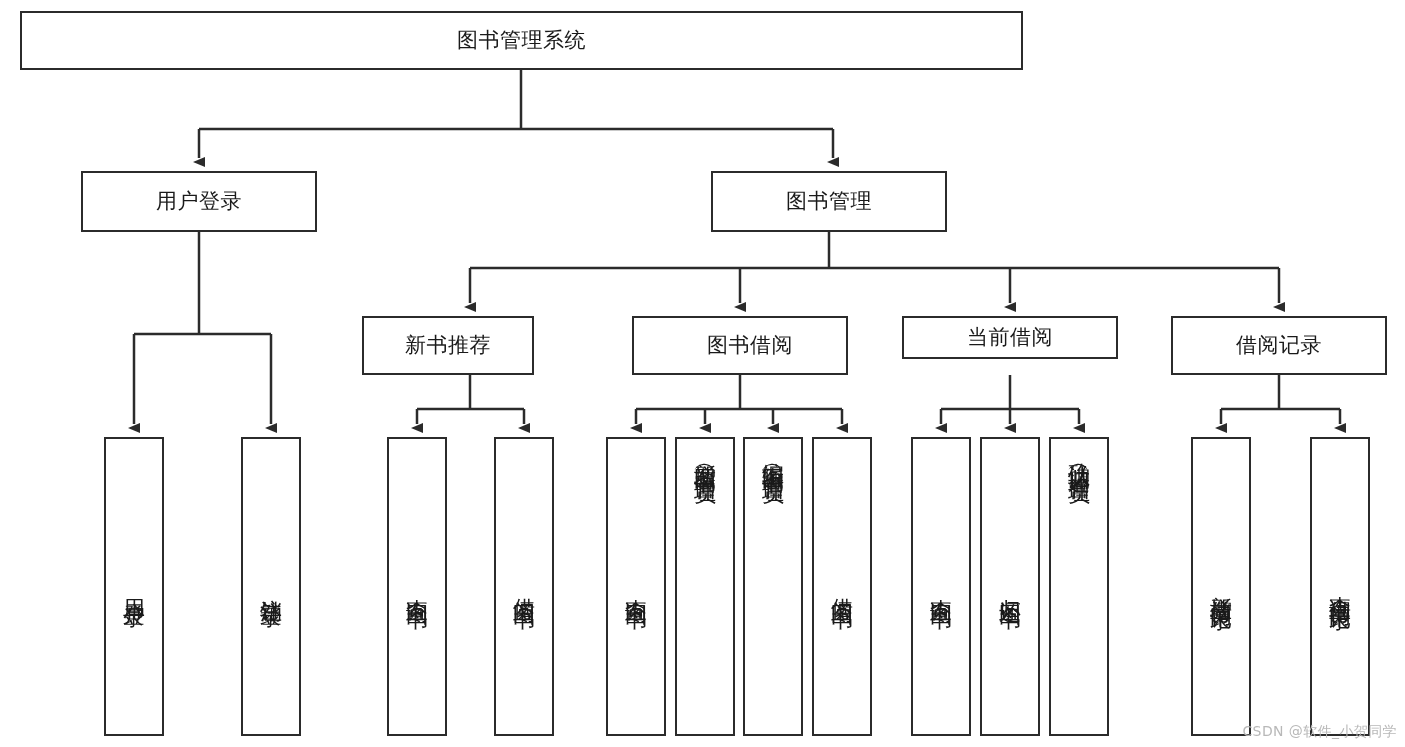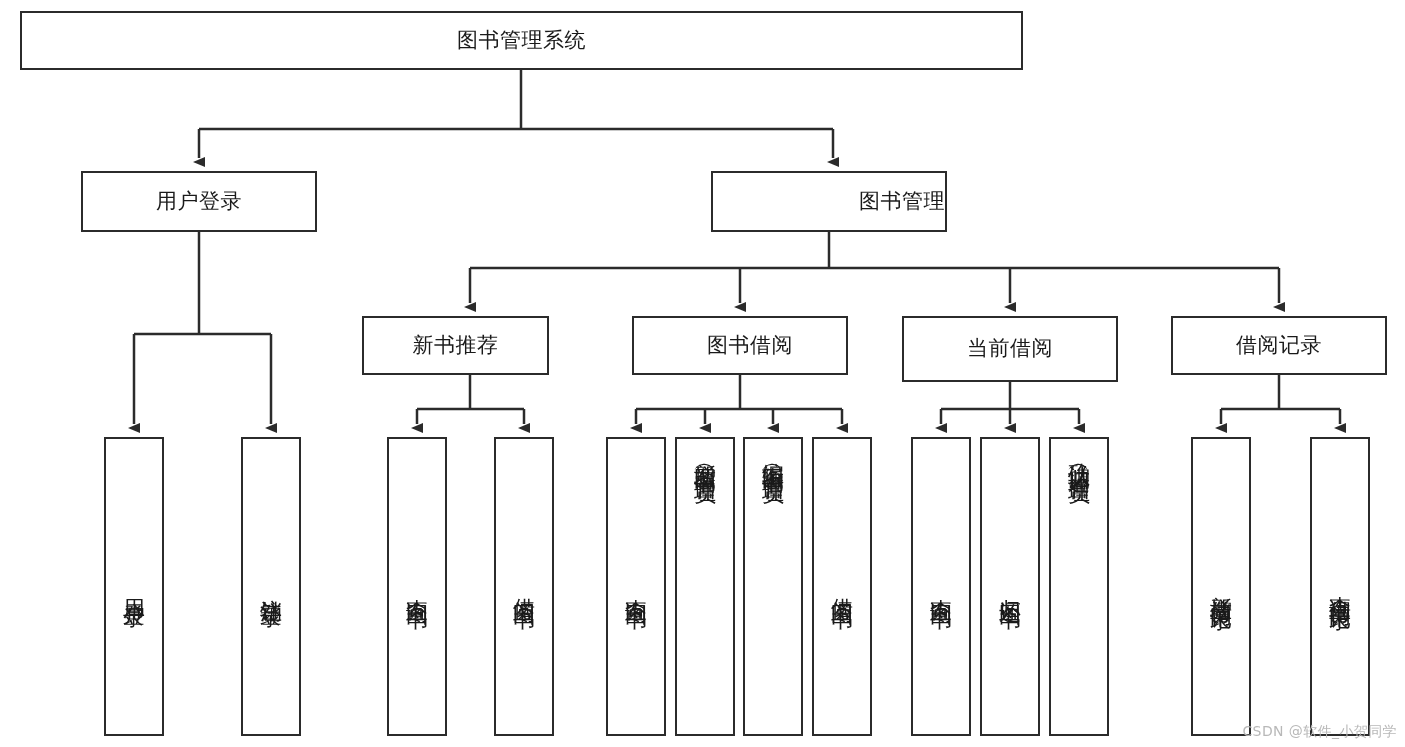--- a/index.html
+++ b/index.html
@@ -129,31 +129,31 @@
     </g>
   </svg>
 
   <div class="node" style="left:20px; top:11px; width:1003px; height:59px;align-items:center;">
     <span class="label">图书管理系统</span>
   </div>
 
   <div class="node" style="left:81px; top:171px; width:236px; height:61px;">
     <span class="label">用户登录</span>
   </div>
-  <div class="node" style="left:711px; top:171px; width:236px; height:61px;justify-content:flex-end;">
+  <div class="node" style="left:711px; top:171px; width:236px; height:61px;">
     <span class="label">图书管理</span>
   </div>
 
-  <div class="node" style="left:362px; top:316px; width:187px; height:59px;">
+  <div class="node" style="left:362px; top:316px; width:172px; height:59px;">
     <span class="label">新书推荐</span>
   </div>
   <div class="node" style="left:632px; top:316px; width:216px; height:59px;padding-left:20px;">
     <span class="label">图书借阅</span>
   </div>
-  <div class="node" style="left:902px; top:316px; width:216px; height:66px;">
+  <div class="node" style="left:902px; top:316px; width:216px; height:43px;">
     <span class="label">当前借阅</span>
   </div>
   <div class="node" style="left:1171px; top:316px; width:216px; height:59px;">
     <span class="label">借阅记录</span>
   </div>
 
   <div class="node leaf centered" style="left:104px; top:437px; width:60px; height:299px;">
     <span class="label">用户登录</span>
   </div>
   <div class="node leaf centered" style="left:241px; top:437px; width:60px; height:299px;">

